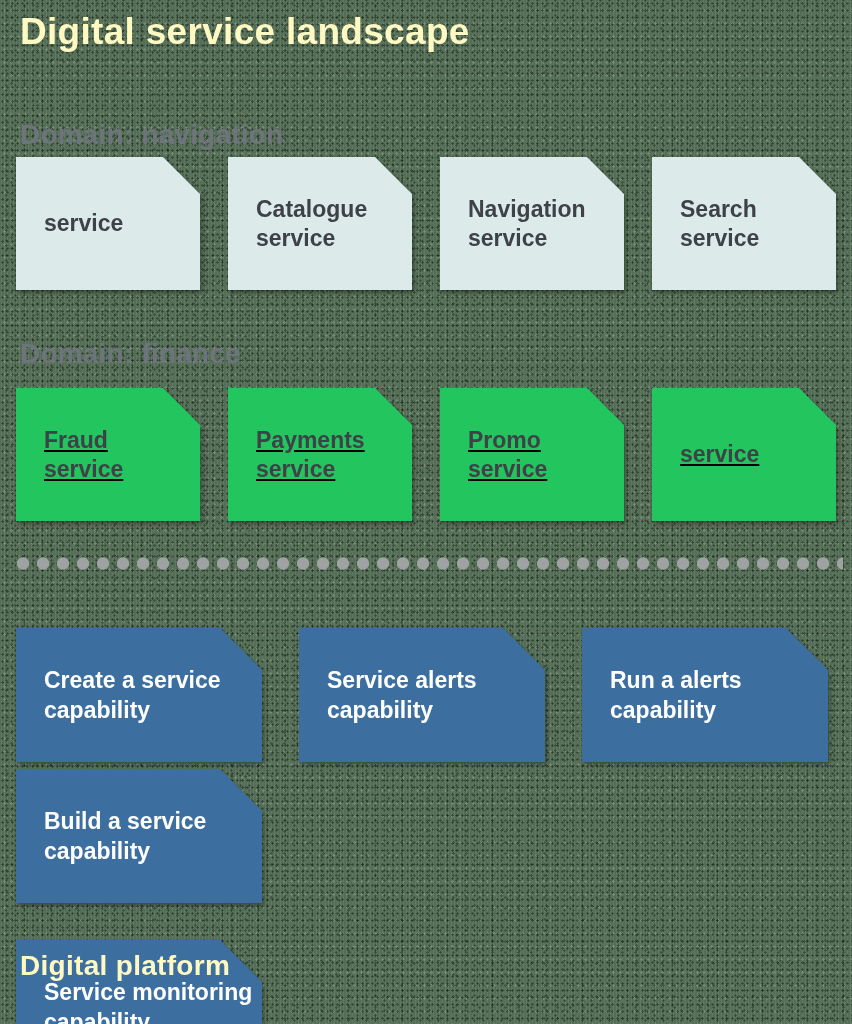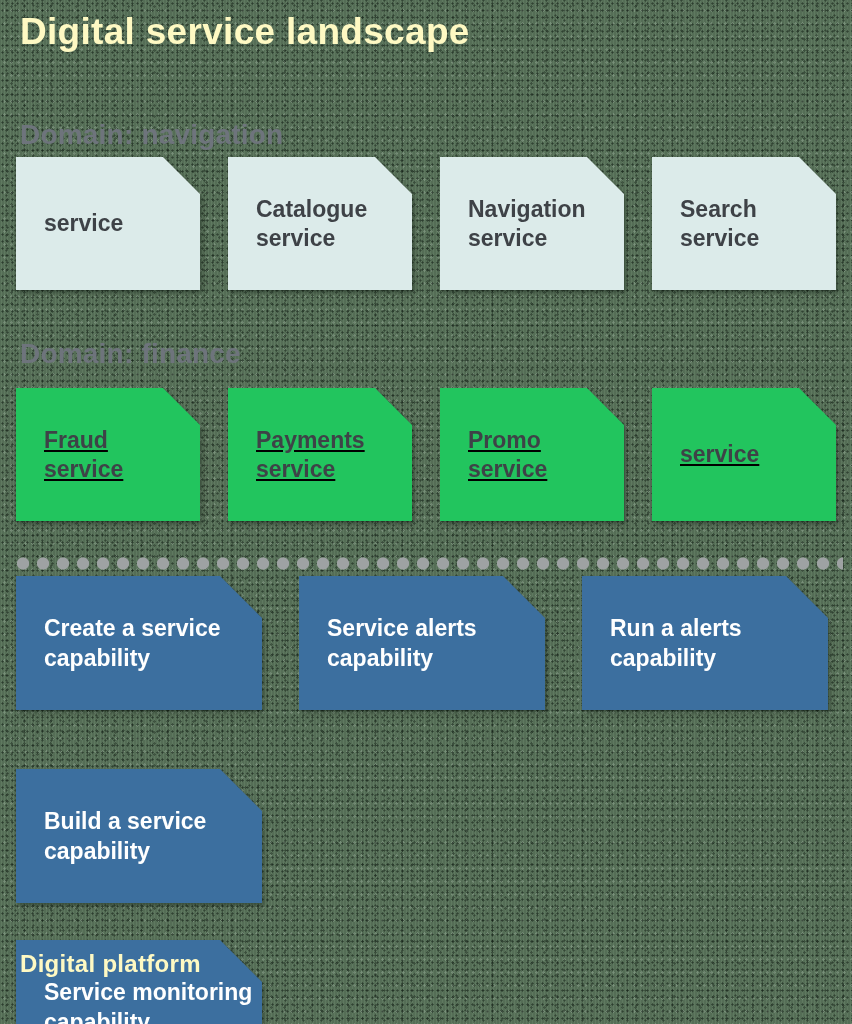--- a/index.html
+++ b/index.html
@@ -16,25 +16,25 @@
     background-size:5px 7px, 9px 5px, 13px 11px, 7px 13px, 3px 100%;
     background-position:0 0, 2px 3px, 5px 1px, 1px 4px, 0 0;
   }
   .h-main{position:absolute;left:20px;margin:0;font-size:37px;font-weight:800;
     color:#fef9c3;letter-spacing:.3px;line-height:1.05;}
   .h-domain{position:absolute;left:20px;margin:0;font-size:28px;font-weight:800;
     color:#6e747c;letter-spacing:.2px;line-height:1.05;}
   #title{top:13px;}
   #dom-nav{top:120px;}
   #dom-fin{top:339px;}
-  #footer-title{top:951px;font-size:24px;}
+  #footer-title{top:951px;font-size:28px;}
   .row{position:absolute;left:16px;display:flex;gap:28px;}
   #row-nav{top:157px;}
   #row-fin{top:388px;}
-  #row-cap1{top:576px;gap:37px;}
+  #row-cap1{top:628px;gap:37px;}
   #row-cap2{top:769px;gap:37px;flex-direction:column;}
   .cs{filter:drop-shadow(2px 3px 2px rgba(10,20,12,.38));}
   .card{box-sizing:border-box;display:flex;flex-direction:column;justify-content:center;
     padding-left:28px;padding-right:8px;
     clip-path:polygon(0 0, calc(100% - 37px) 0, 100% 37px, 100% 100%, 0 100%);}
   .card.sm{width:184px;height:133px;}
   .card.lg{width:246px;height:134px;
     clip-path:polygon(0 0, calc(100% - 42px) 0, 100% 42px, 100% 100%, 0 100%);}
   .teal{background:#dcebea;}
   .grayc{background:#22c55e;text-decoration:underline;}

